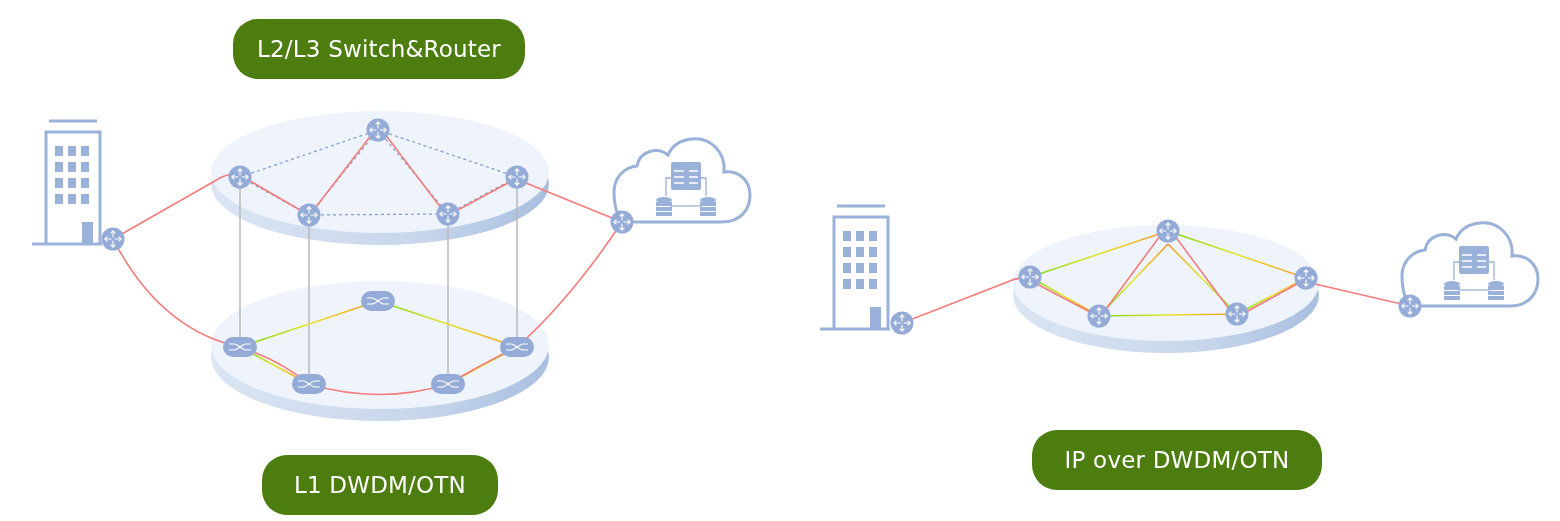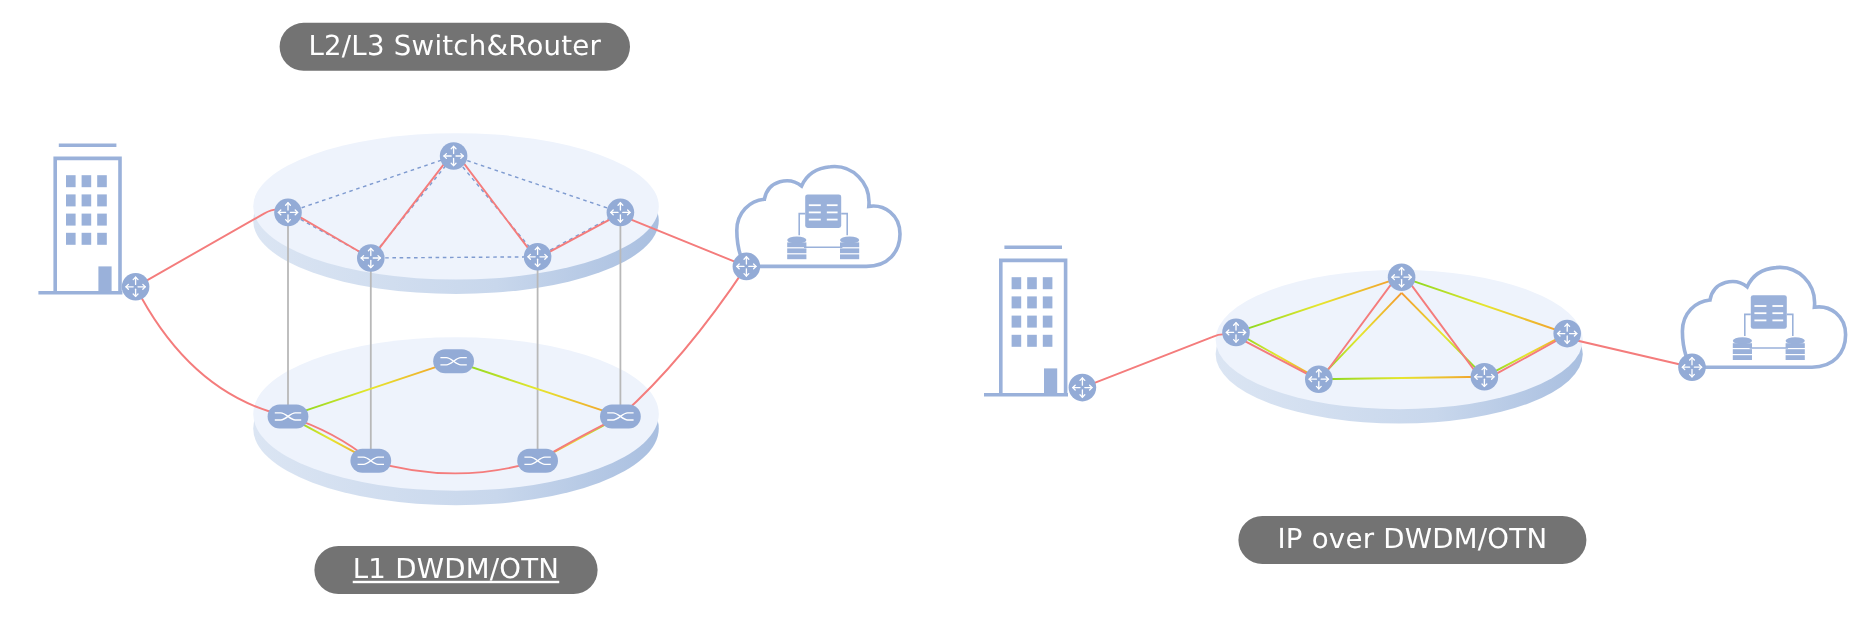--- a/index.html
+++ b/index.html
@@ -1,20 +1,20 @@
 <!DOCTYPE html>
 <html><head>
   <meta charset="utf-8">
   <style>
     html, body { margin: 0; padding: 0; background: #ffffff; }
     body { width: 1560px; height: 521px; position: relative; overflow: hidden;
            font-family: "DejaVu Sans", "Liberation Sans", sans-serif; }
     #canvas { position: absolute; left: 0; top: 0; }
-    .pill-label { position: absolute; height: 40px; border-radius: 25px;
-                  background: #737373; color: #ffffff; font-size: 23px;
+    .pill-label { position: absolute; height: 60px; border-radius: 25px;
+                  background: #4d7c0f; color: #ffffff; font-size: 23px;
                   display: flex; align-items: center; justify-content: center;
                   letter-spacing: 0.2px; }
   </style>
 </head>
 <body>
 
 <svg id="canvas" width="1560" height="521" viewBox="0 0 1560 521" xmlns="http://www.w3.org/2000/svg">
   <defs>
     <linearGradient id="sideGrad" x1="0" x2="1" y1="0" y2="0">
       <stop offset="0" stop-color="#dbe5f3"></stop>
@@ -198,14 +198,14 @@
     </g>
 
     <use href="#building" x="864" y="329"></use>
     <use href="#router" x="902" y="323"></use>
     <use href="#cloud" x="1410" y="306"></use>
     <use href="#router" x="1410" y="306"></use>
   </g>
 </svg>
 
 <div class="pill-label" style="left:233px; top:19px; width:292px;">L2/L3 Switch&amp;Router</div>
-<div class="pill-label" style="left:262px; top:455px; width:236px;text-decoration:underline;">L1 DWDM/OTN</div>
+<div class="pill-label" style="left:262px; top:455px; width:236px;">L1 DWDM/OTN</div>
 <div class="pill-label" style="left:1032px; top:430px; width:290px;">IP over DWDM/OTN</div>
 
 </body></html>

